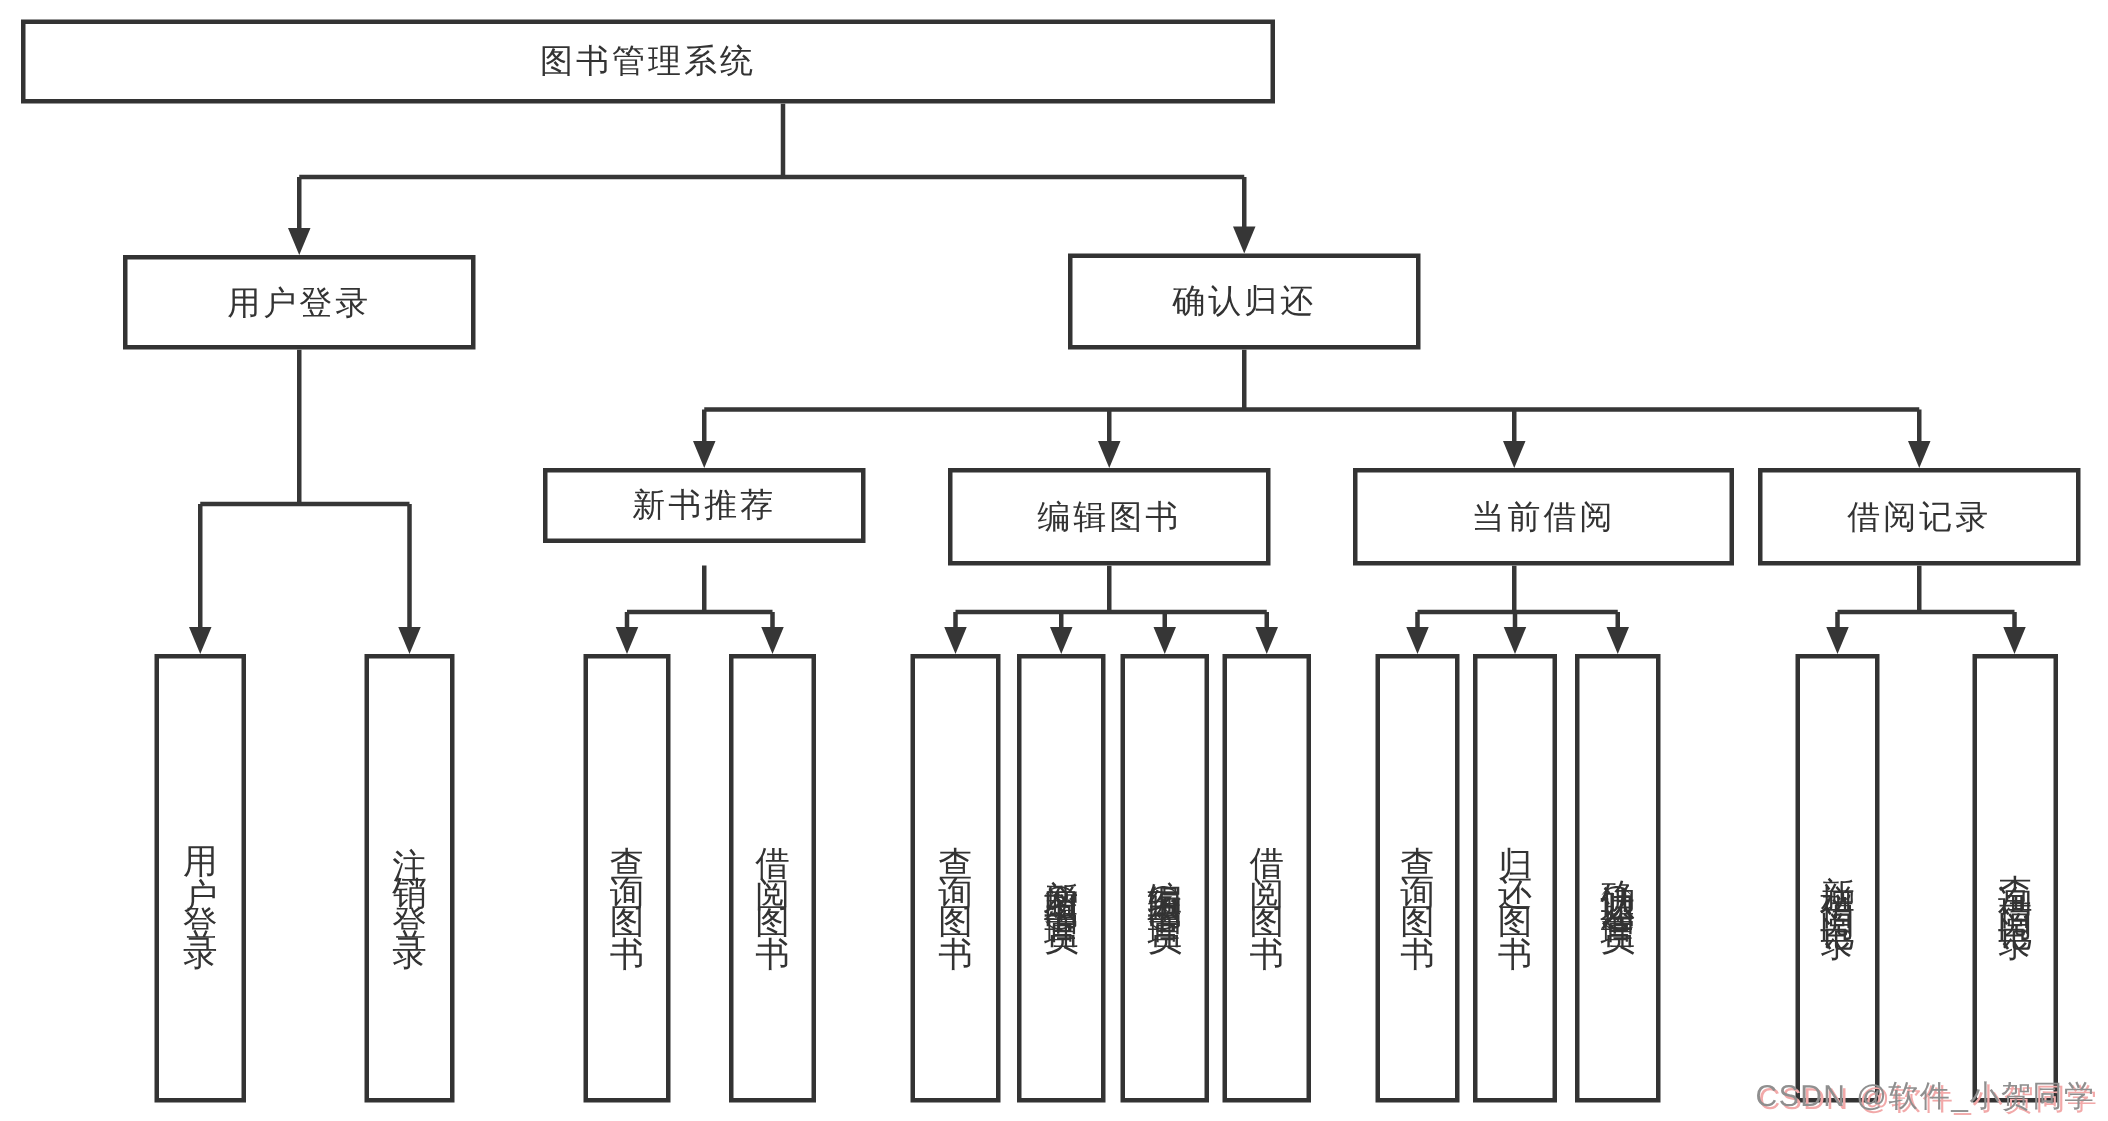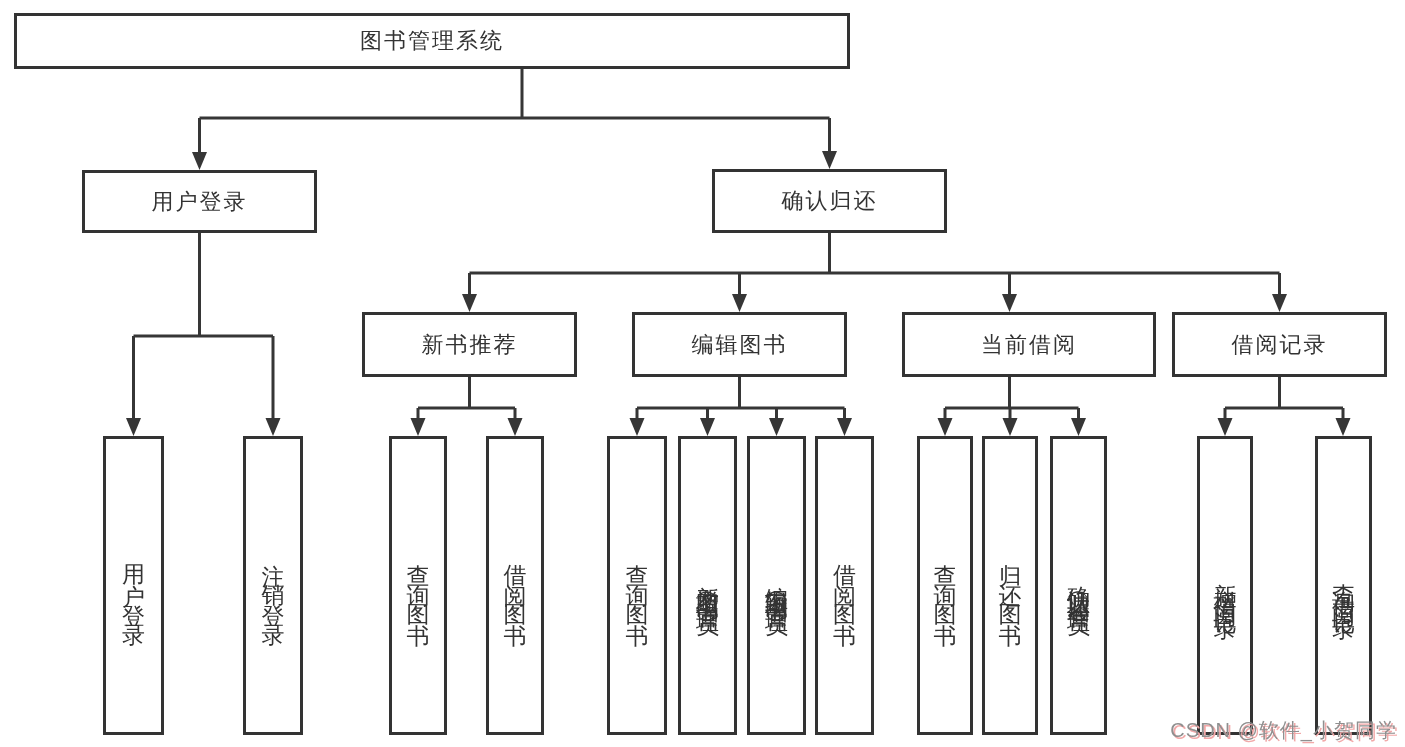--- a/index.html
+++ b/index.html
@@ -88,21 +88,21 @@
     <span class="hlabel">图书管理系统</span>
   </div>
 
   <div class="box" style="left:82px;top:170px;width:235px;height:63px;">
     <span class="hlabel">用户登录</span>
   </div>
   <div class="box" style="left:712px;top:169px;width:235px;height:64px;">
     <span class="hlabel">确认归还</span>
   </div>
 
-  <div class="box" style="left:362px;top:312px;width:215px;height:65px;">
+  <div class="box" style="left:362px;top:312px;width:215px;height:50px;">
     <span class="hlabel">新书推荐</span>
   </div>
   <div class="box" style="left:632px;top:312px;width:215px;height:65px;">
     <span class="hlabel">编辑图书</span>
   </div>
   <div class="box" style="left:902px;top:312px;width:254px;height:65px;">
     <span class="hlabel">当前借阅</span>
   </div>
   <div class="box" style="left:1172px;top:312px;width:215px;height:65px;">
     <span class="hlabel">借阅记录</span>

